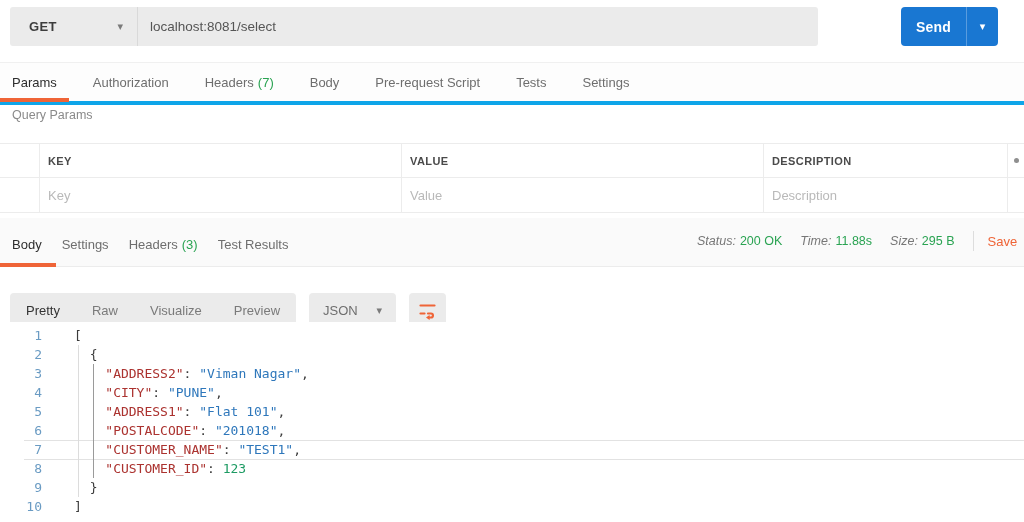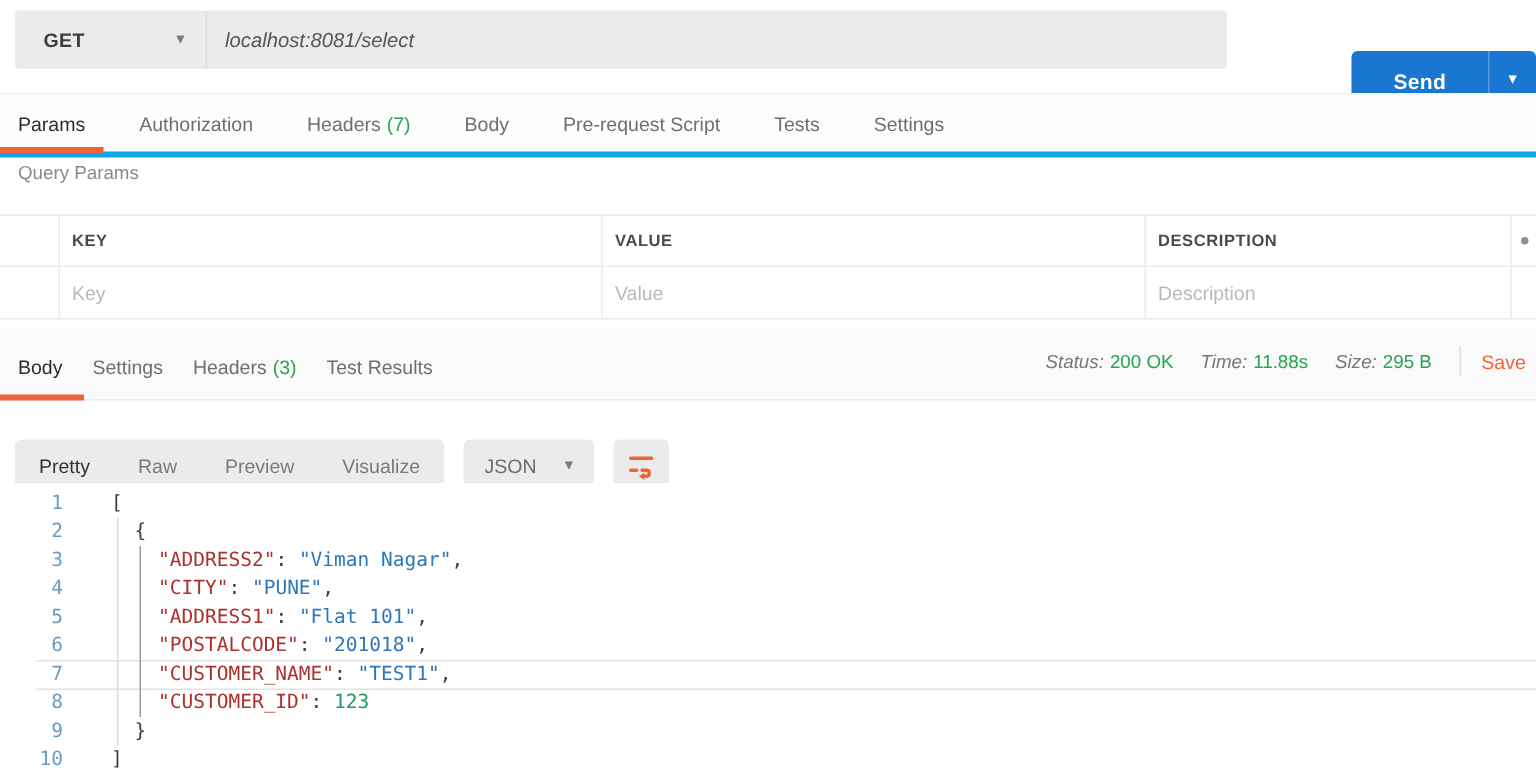--- a/index.html
+++ b/index.html
@@ -14,25 +14,25 @@
   .method-select {
     width:128px; height:100%; background:#ebebeb; border-right:1px solid #d9d9d9;
     border-radius:3px 0 0 3px; display:flex; align-items:center; justify-content:space-between;
     padding:0 14px 0 19px; cursor:pointer;
   }
   .method-select .mlabel { font-size:13px; font-weight:bold; color:#3d3d3d; letter-spacing:.3px; }
   .caret { font-size:11px; color:#7b7b7b; line-height:1; }
   .url-box { flex:1; height:100%; background:#ebebeb; border-radius:0 3px 3px 0; display:flex; align-items:center; }
   .url-box input {
     width:100%; background:transparent; border:none; outline:none; padding:0 12px;
-    font-size:13.5px; color:#555; font-family:"Liberation Sans", sans-serif;font-style:italic;
+    font-size:13.5px; color:#555; font-family:"Liberation Sans", sans-serif;
   }
   .send-btn {
-    position:absolute; top:7px; left:901px; width:123px; height:39px;
-    background:var(--send-blue); border-radius:4px; display:flex; color:#fff; cursor:pointer;margin-top:27px;
+    position:absolute; top:7px; left:901px; width:97px; height:39px;
+    background:var(--send-blue); border-radius:4px; display:flex; color:#fff; cursor:pointer;
   }
   .send-main { flex:1; display:flex; align-items:center; justify-content:center;
     font-size:14px; font-weight:bold; letter-spacing:.2px; }
   .send-caret { width:32px; display:flex; align-items:center; justify-content:center;
     border-left:1px solid rgba(255,255,255,.28); }
   .send-caret .caret { color:#fff; }
 
   
   .req-tabs {
     position:absolute; top:62px; left:0; width:1024px; height:43px;
@@ -205,22 +205,22 @@
       </div>
       <div class="meta-div"></div>
       <span class="save-link">Save</span>
     </div>
   </div>
 
   <div class="resp-toolbar">
     <div class="seg-group">
       <div class="seg active">Pretty</div>
       <div class="seg">Raw</div>
+      <div class="seg">Visualize</div>
       <div class="seg">Preview</div>
-      <div class="seg">Visualize</div>
     </div>
     <div class="fmt-btn">
       <span>JSON</span>
       <span class="caret">▾</span>
     </div>
     <div class="wrap-btn">
       <svg width="19" height="19" viewBox="0 0 19 19">
         <g fill="none" stroke="#ef6437" stroke-width="2.2" stroke-linecap="round">
           <path d="M2.5 4.5 H16.5"></path>
           <path d="M2.5 12.5 H6.5"></path>

